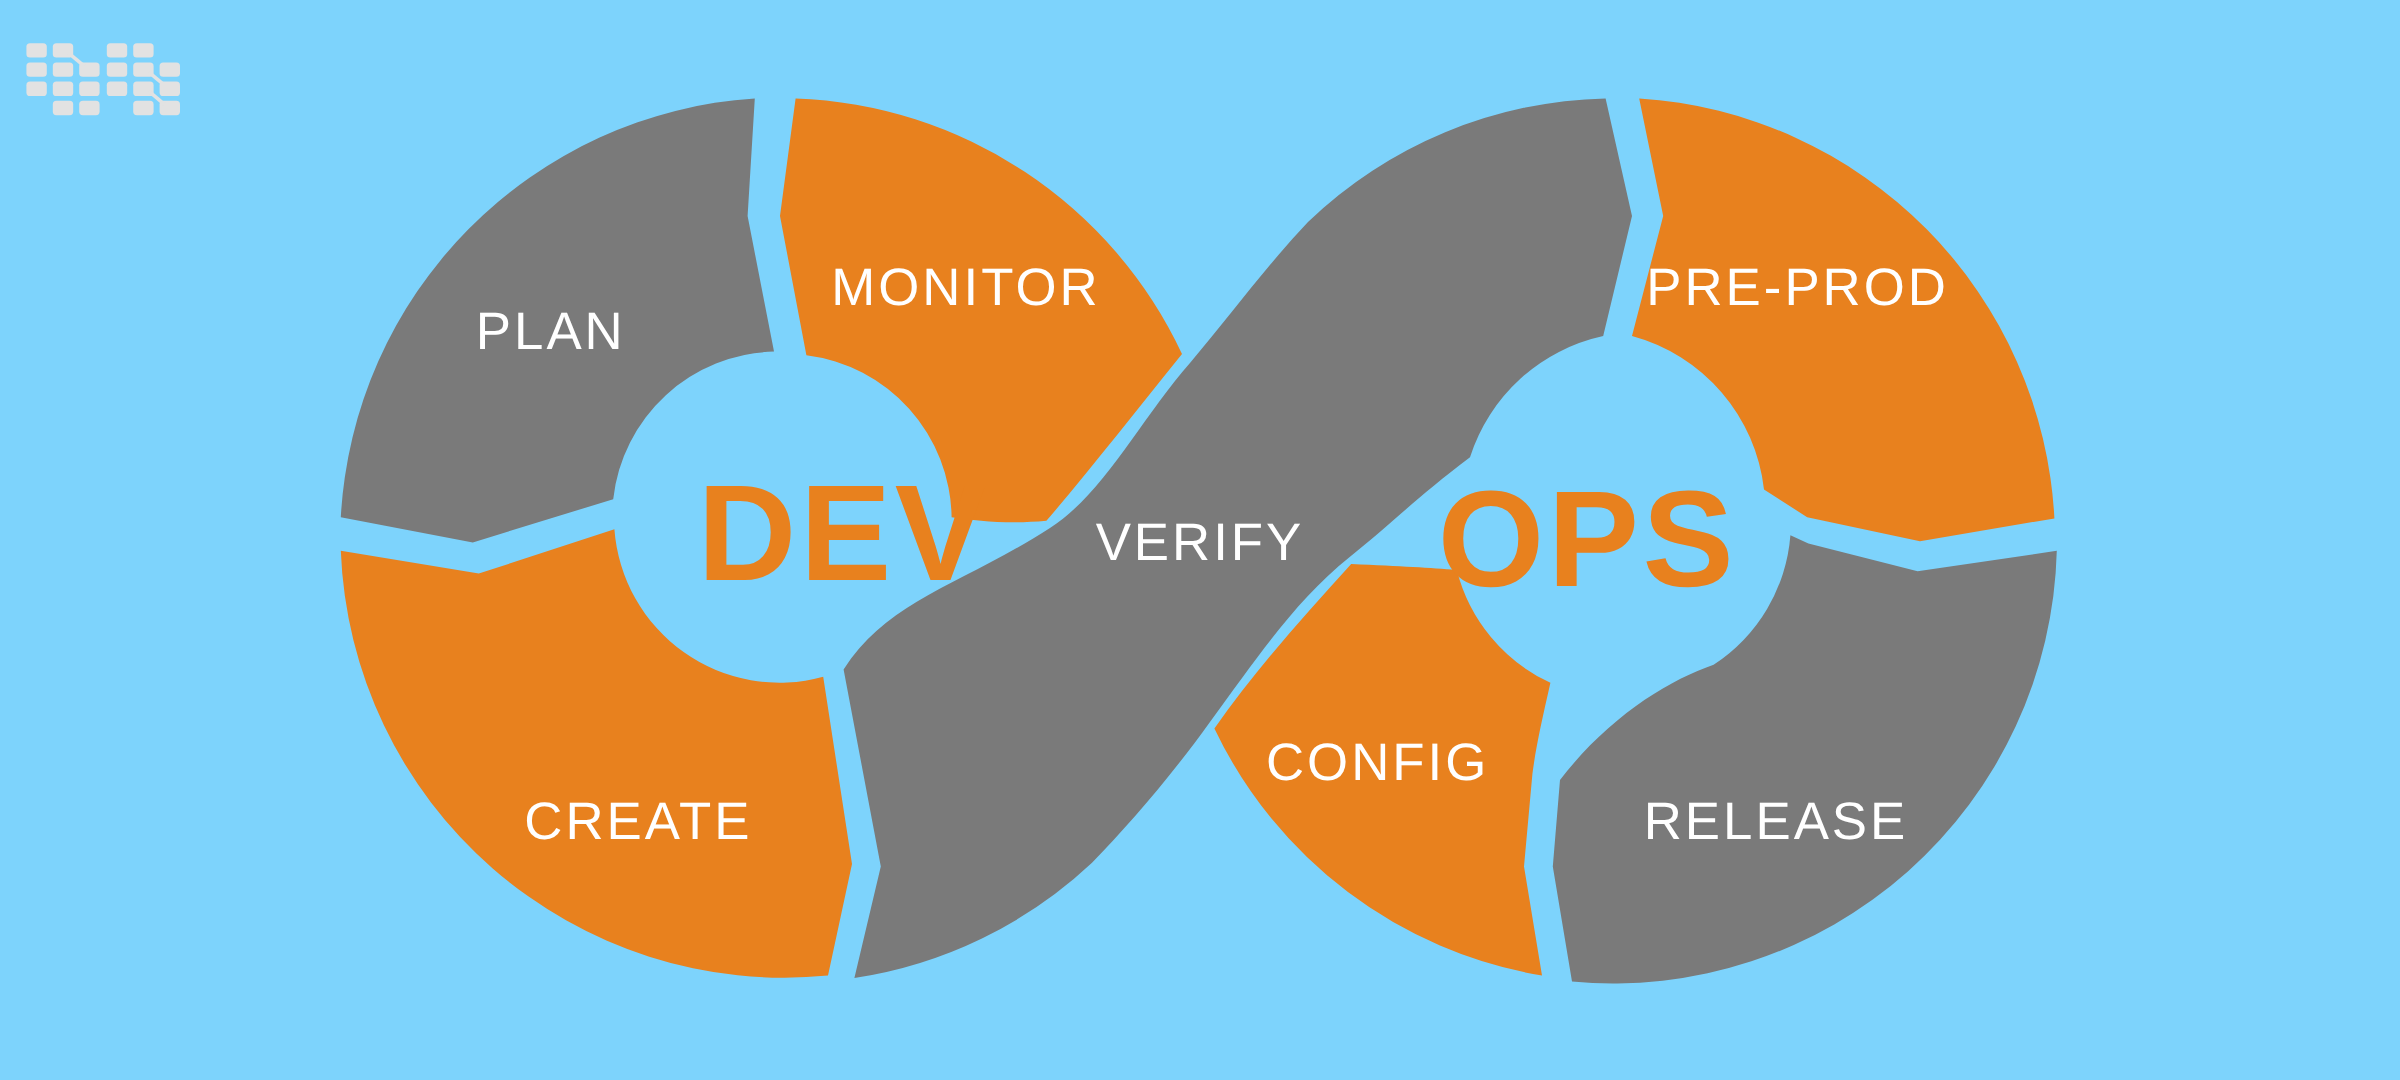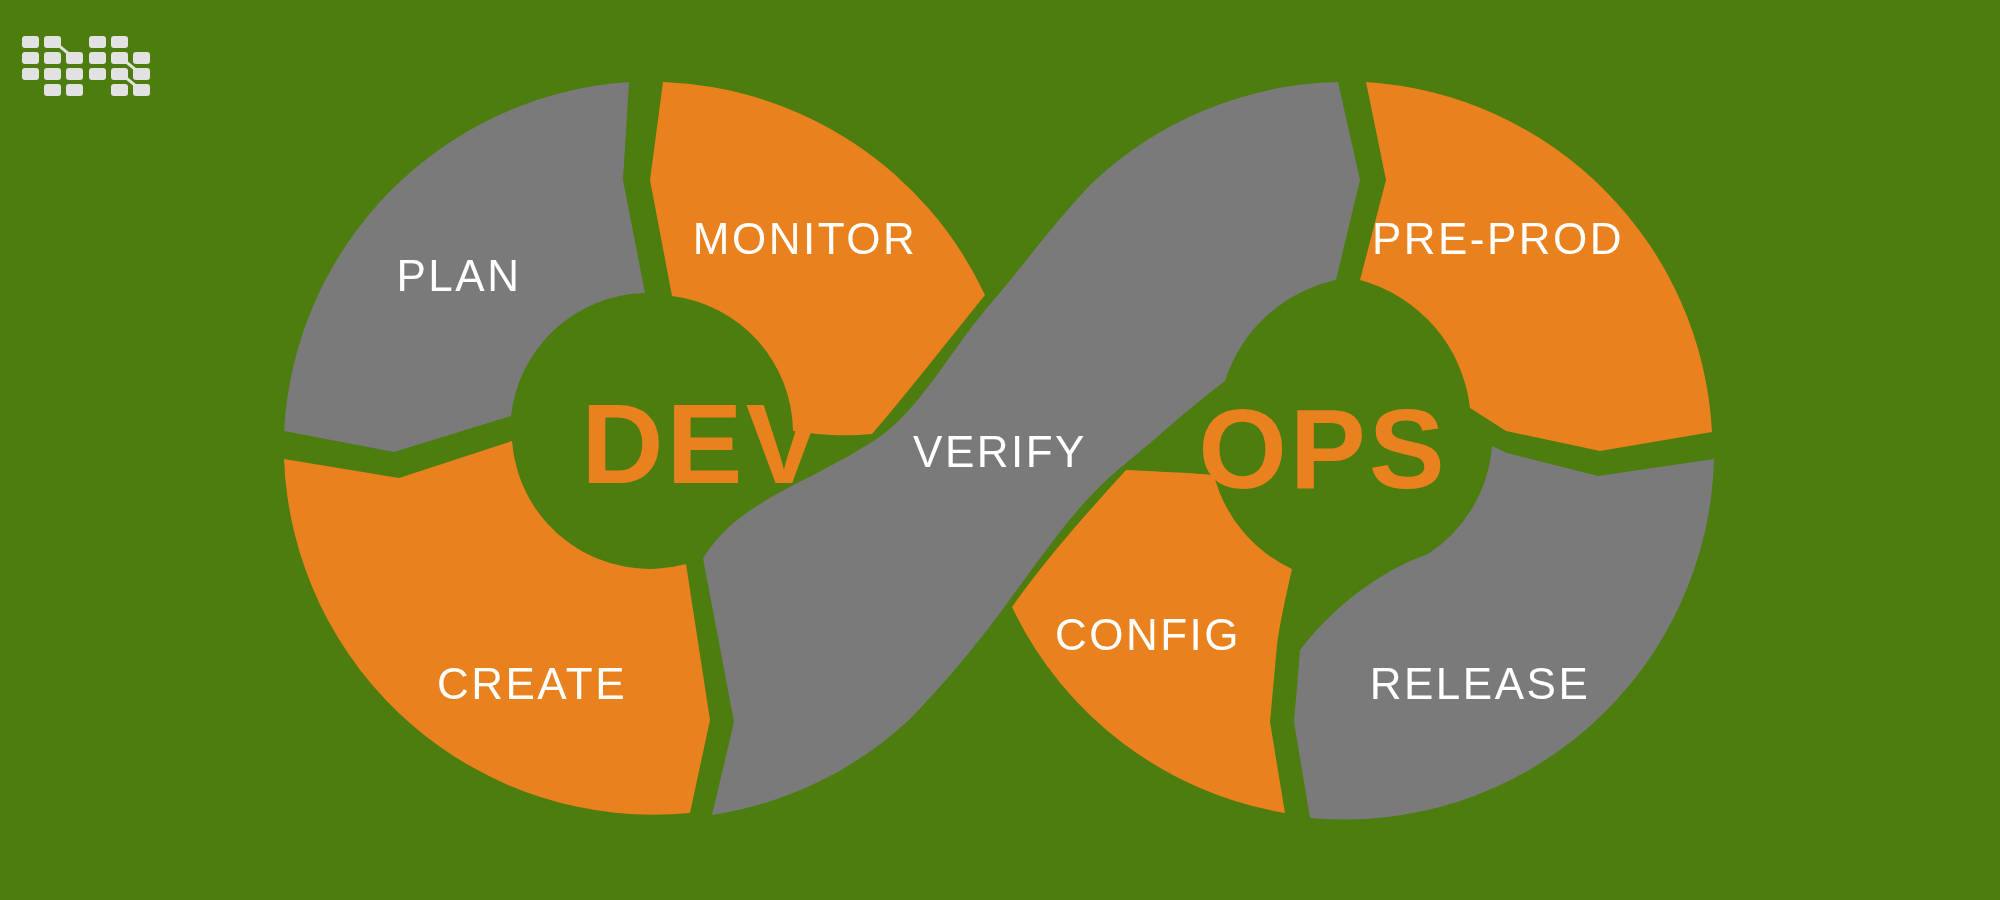--- a/index.html
+++ b/index.html
@@ -8,21 +8,21 @@
     width: 2000px;
     height: 900px;
     background: #ffffff;
     overflow: hidden;
     font-family: "Liberation Sans", sans-serif;
   }
   .stage {
     position: relative;
     width: 2000px;
     height: 900px;
-    background: #4d7c0f;
+    background: #7dd3fc;
   }
   
   .pixel-logo {
     position: absolute;
     left: 22px;
     top: 36px;
     width: 140px;
     height: 64px;
   }
   .pixel-logo .sq {

